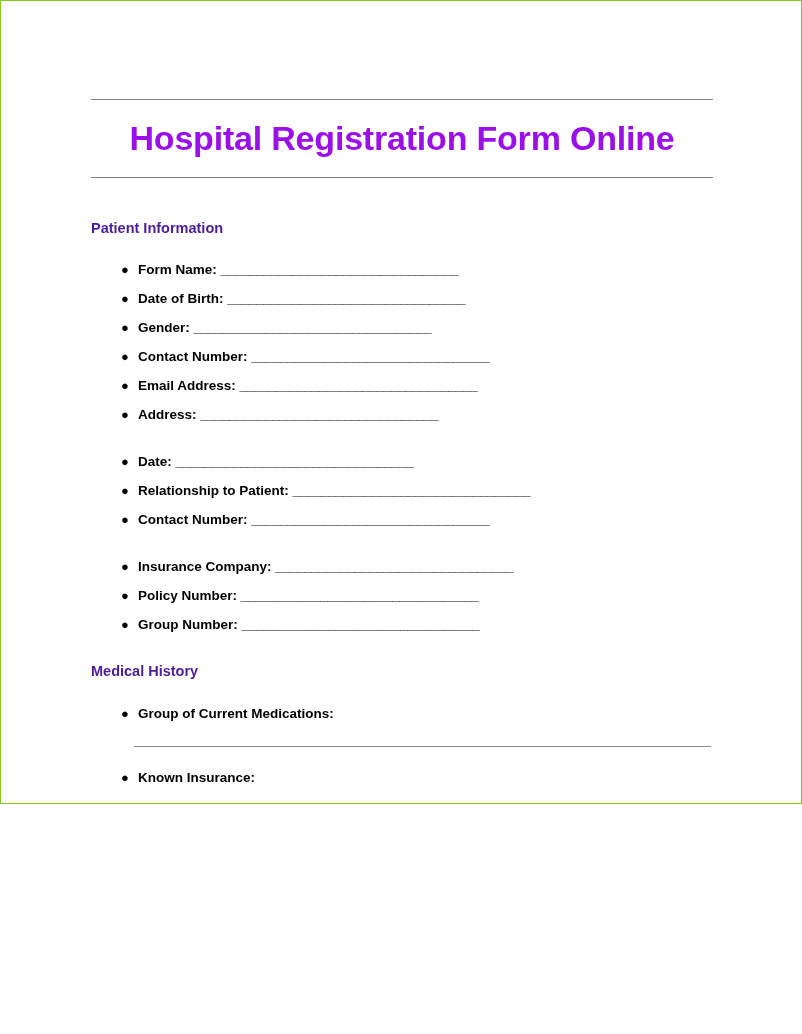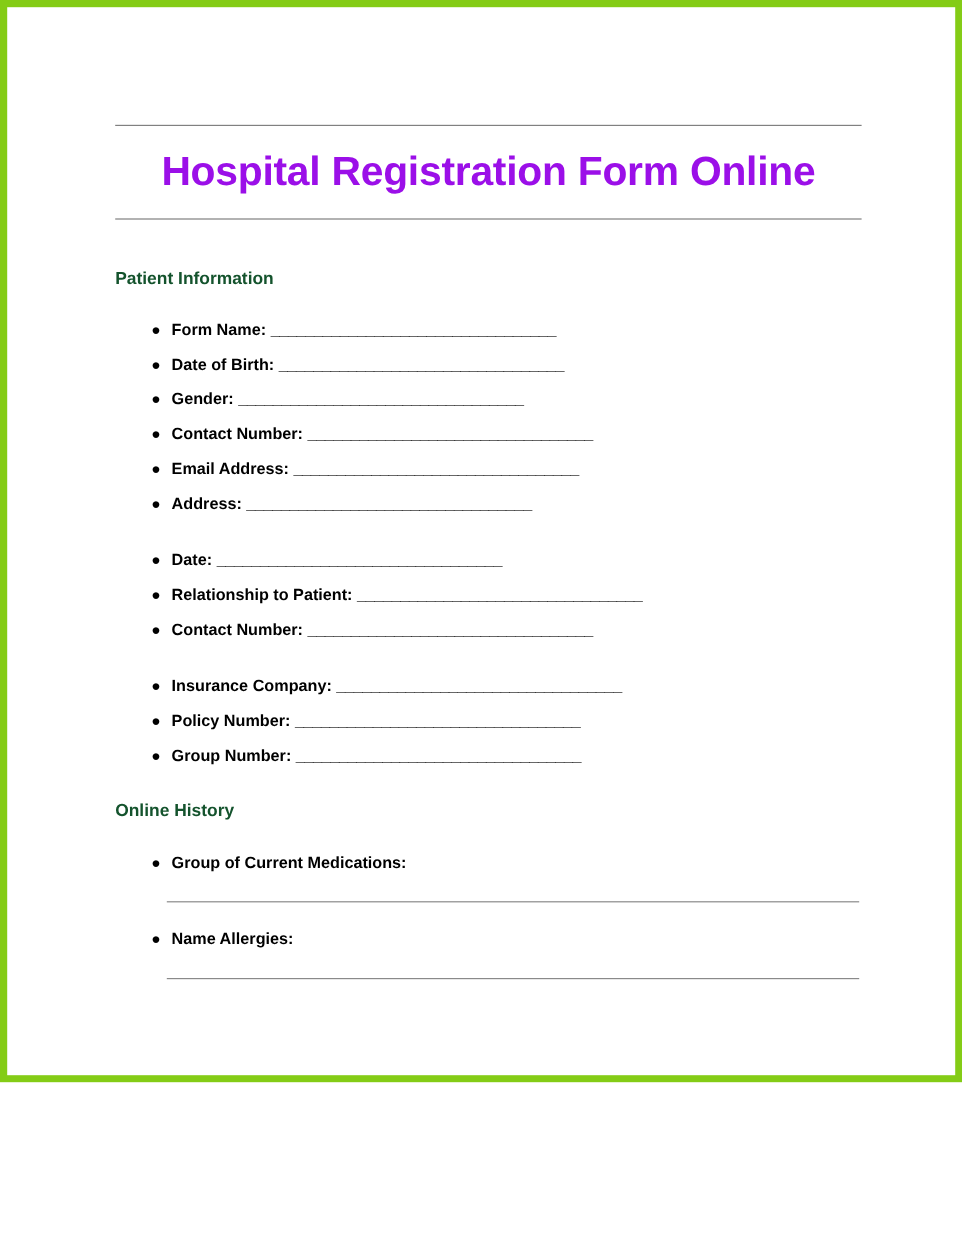--- a/index.html
+++ b/index.html
@@ -8,25 +8,25 @@
     padding: 0;
     background: #ffffff;
   }
   body {
     font-family: "Liberation Sans", sans-serif;
     -webkit-font-smoothing: antialiased;
   }
   .page {
     position: relative;
     width: 802px;
-    height: 902px;
+    height: 804px;
     margin: 0 auto;
     background: #ffffff;
     box-sizing: border-box;
-    border: 6px solid #84cc16;
+    border: 1px solid #84cc16;
     overflow: hidden;
   }
 
   .content {
     position: absolute;
     left: 90px;
     top: 0;
     width: 622px;
   }
 
@@ -51,21 +51,21 @@
     font-family: "Liberation Sans", sans-serif;
   }
 
   
   .section {
     margin: 0;
   }
   .section-heading {
     font-size: 14.5px;
     font-weight: bold;
-    color: #14532d;
+    color: #4c1d95;
     margin: 0;
     padding: 0;
     font-family: "Liberation Sans", sans-serif;
     line-height: 1.25;
   }
   .section.first .section-heading { padding-top: 41px; }
   .section.more  .section-heading { padding-top: 23px; }
 
   .field-list {
     list-style: none;
@@ -223,30 +223,30 @@
         </li>
         <li class="field-item">
           <span class="bullet">●</span>
           <span>Group Number:</span>
           <span class="rule-text">_________________________________</span>
         </li>
       </ul>
     </div>
 
     <div class="section more">
-      <h2 class="section-heading">Online History</h2>
+      <h2 class="section-heading">Medical History</h2>
       <ul class="field-list">
         <li class="mh-item">
           <span class="bullet">●</span>
           <span>Group of Current Medications:</span>
         </li>
         <div class="mh-rule"></div>
         <li class="mh-item">
           <span class="bullet">●</span>
-          <span>Name Allergies:</span>
+          <span>Known Insurance:</span>
         </li>
         <div class="mh-rule"></div>
       </ul>
     </div>
 
   </div>
 
   <div class="footer">
     <span>Copyright @ </span><span class="brand">SampleForms.com</span>
   </div>

